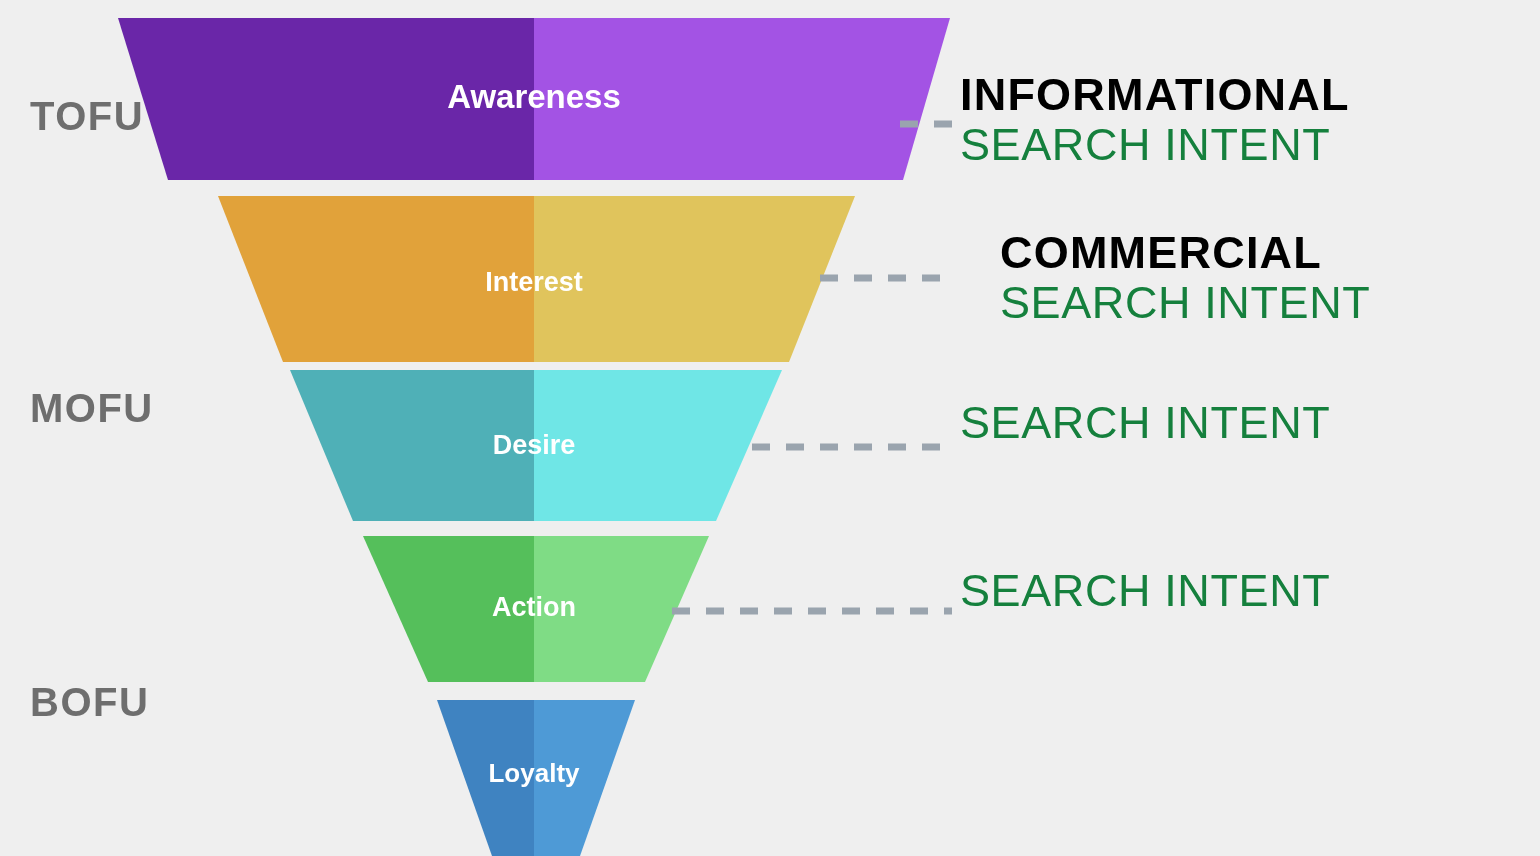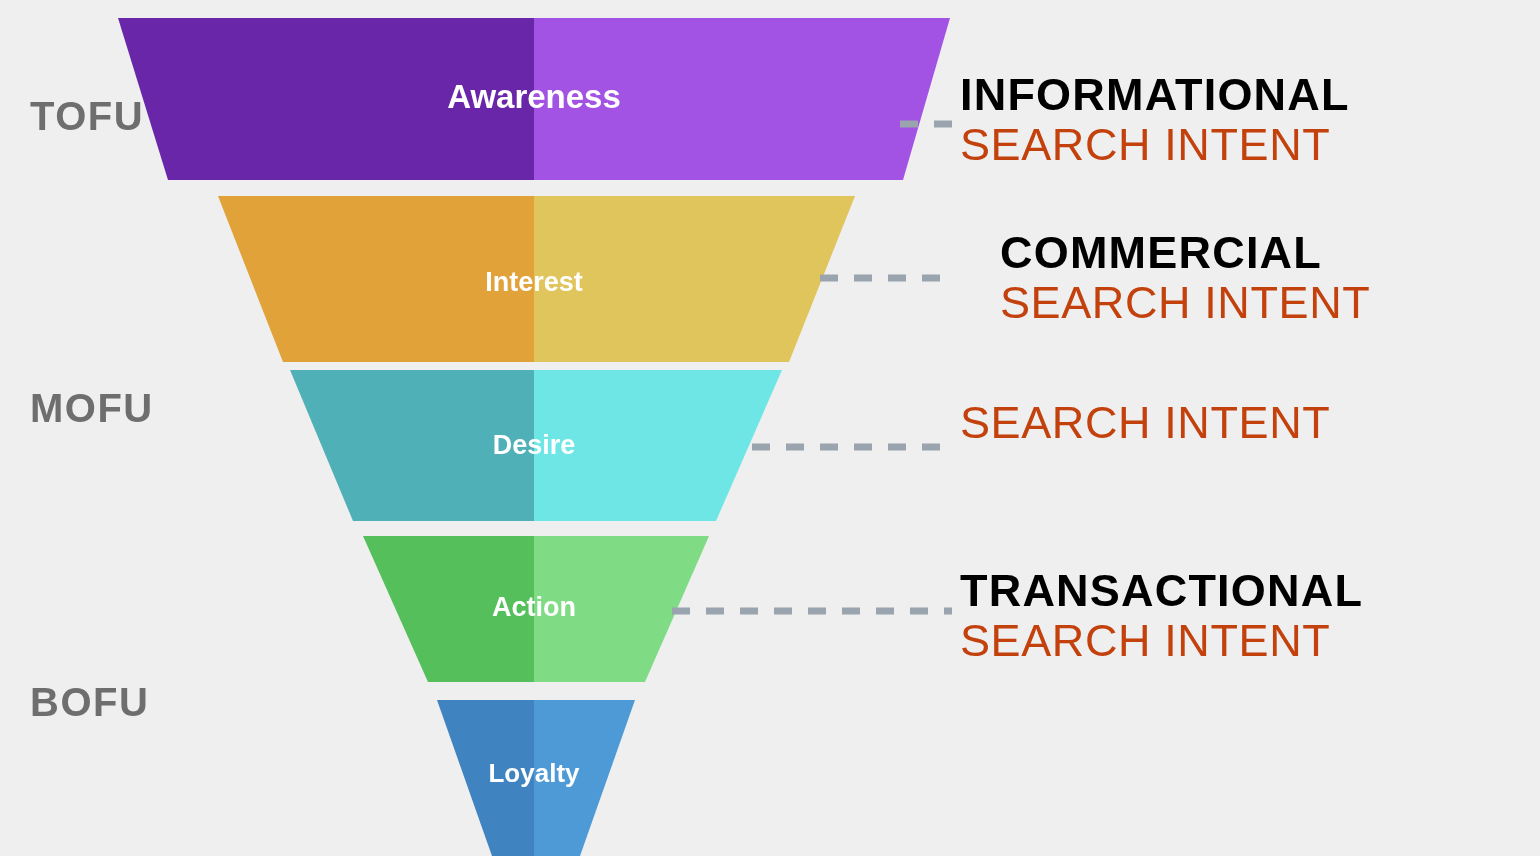--- a/index.html
+++ b/index.html
@@ -66,21 +66,21 @@
     letter-spacing: 1.2px;
     color: #000000;
     display: block;
   }
   .intent-sub {
     font-family: "Liberation Sans", sans-serif;
     font-weight: normal;
     font-size: 45px;
     line-height: 50px;
     letter-spacing: 0.6px;
-    color: #c2410c;
+    color: #15803d;
     display: block;
   }
 </style>
 </head>
 <body>
 
 <div id="stage">
 
   <svg id="funnel-svg" viewBox="0 0 1540 856">
 
@@ -137,17 +137,16 @@
   <div class="intent-block" style="left:1000px; top:228px;">
     <span class="intent-title">COMMERCIAL</span>
     <span class="intent-sub">SEARCH INTENT</span>
   </div>
 
   <div class="intent-block" style="left:960px; top:398px;">
     <span class="intent-sub">SEARCH INTENT</span>
   </div>
 
   <div class="intent-block" style="left:960px; top:566px;">
-    <span class="intent-title">TRANSACTIONAL</span>
     <span class="intent-sub">SEARCH INTENT</span>
   </div>
 
 </div>
 
 </body></html>

